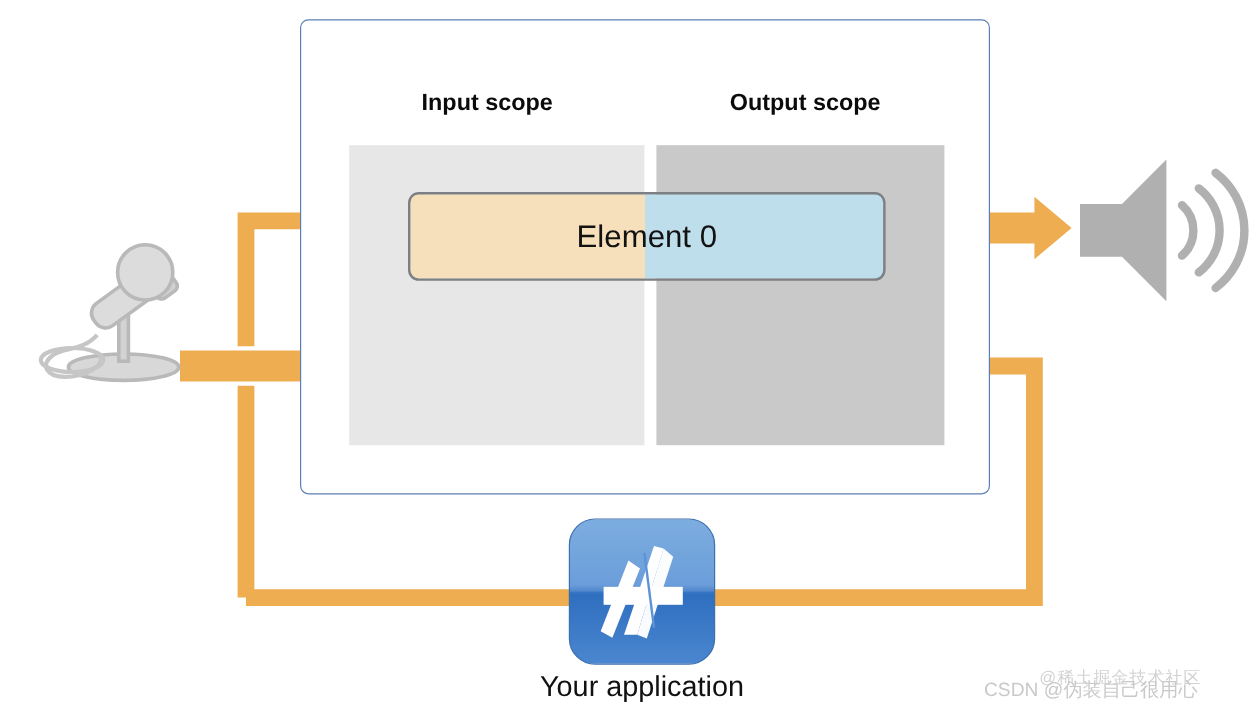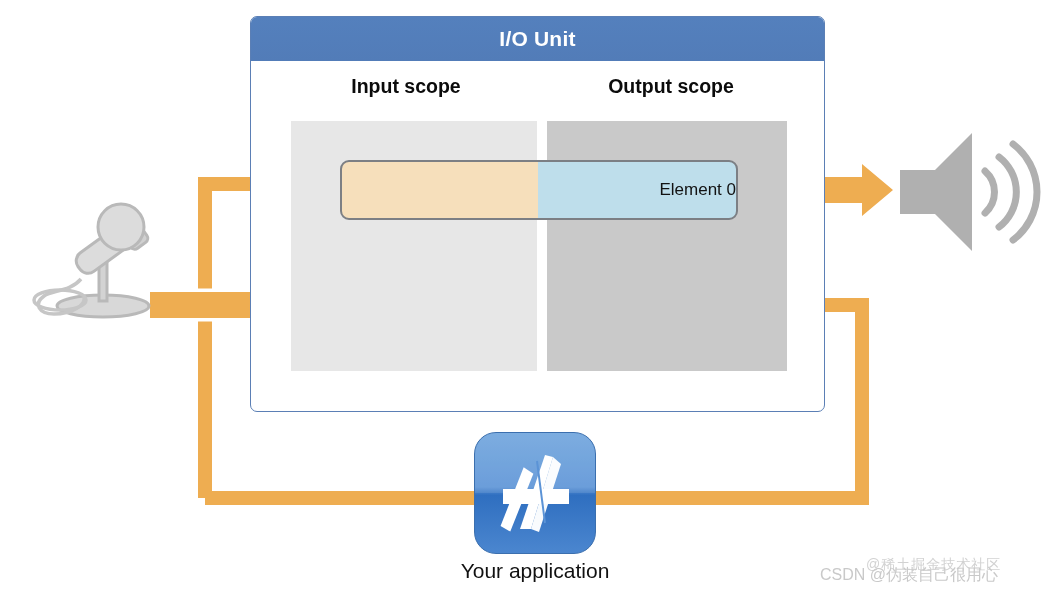--- a/index.html
+++ b/index.html
@@ -42,46 +42,46 @@
   .scope-label.input{left:30px;width:250px;}
   .scope-label.output{left:295px;width:250px;}
 
   .scope-box{position:absolute;top:104px;height:250px;}
   .scope-box.input{left:40px;width:246px;background:#e7e7e7;}
   .scope-box.output{left:296px;width:240px;background:#c9c9c9;}
 
   
   .element{
     position:absolute;
-    height:60px;
+    height:74px;
     border:2px solid #7c7f84;
     border-radius:9px;
     box-sizing:border-box;
-    display:flex;align-items:center;justify-content:flex-end;
-    font-size:17px;color:#121212;
+    display:flex;align-items:center;justify-content:center;
+    font-size:26px;color:#121212;
     overflow:hidden;
   }
   #element-0{left:340px;top:160px;width:398px;
     background:linear-gradient(to right,#f6dfbb 0%,#f6dfbb 49.7%,#bedeeb 49.7%,#bedeeb 100%);}
   #element-1{left:340px;top:274px;width:398px;
     background:linear-gradient(to right,#bedeeb 0%,#bedeeb 49.7%,#f6dfbb 49.7%,#f6dfbb 100%);}
   .element .label{position:relative;z-index:2;}
 
   
   .app-icon{
     position:absolute;left:474px;top:432px;width:122px;height:122px;
     border-radius:22px;
     background:linear-gradient(to bottom,#6ea4dd 0%,#5b93d6 45%,#2f6fc0 52%,#4b86cf 100%);
     border:1px solid #3b6fae;
     box-sizing:border-box;
     overflow:hidden;
   }
   .app-caption{
     position:absolute;left:389px;top:559px;width:292px;
-    text-align:center;font-size:21px;color:#111111;
+    text-align:center;font-size:24px;color:#111111;
   }
 
   
   .wm{position:absolute;white-space:nowrap;pointer-events:none;}
   .wm-csdn{left:820px;top:565px;font-size:16px;color:#c9c9c9;}
   .wm-juejin{left:866px;top:556px;font-size:14px;color:#d2d2d2;letter-spacing:1px;}
 </style>
 </head>
 <body>
 
@@ -105,23 +105,20 @@
       <path d="M150,292 L309,292 L309,279 L340,305 L309,331 L309,318 L150,318 Z" fill="#eead51"></path>
     </g>
 
     <g>
       <path d="M733,177 L862,177 L862,164 L893,190 L862,216 L862,203 L733,203 Z" fill="#ffffff" stroke="#ffffff" stroke-width="7" stroke-linejoin="round"></path>
       <path d="M733,177 L862,177 L862,164 L893,190 L862,216 L862,203 L733,203 Z" fill="#eead51"></path>
     </g>
   </svg>
 
   <div class="io-unit">
-    <div class="io-title-bar">
-      <span class="title">I/O Unit</span>
-    </div>
     <div class="scope-labels">
       <div class="scope-label output">Output scope</div>
       <div class="scope-label input">Input scope</div>
     </div>
     <div class="scope-box input"></div>
     <div class="scope-box output"></div>
   </div>
 
   <div class="element" id="element-0">
     <span class="label">Element 0</span>

